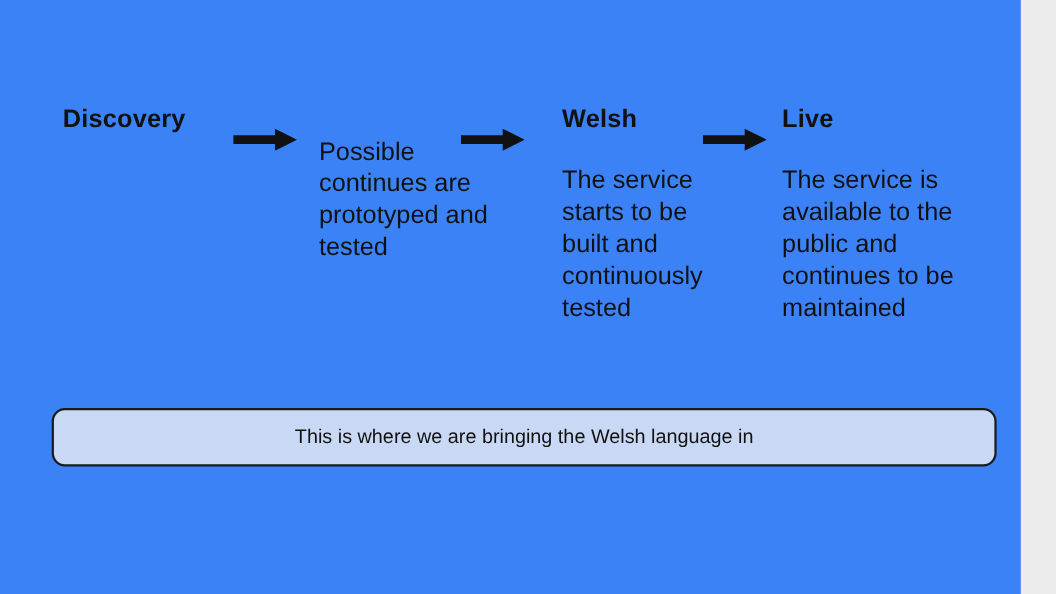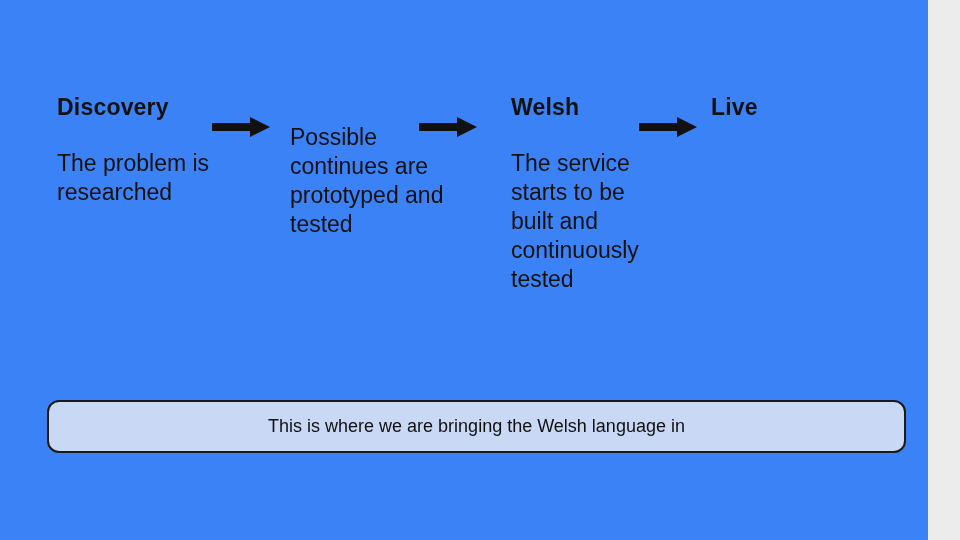--- a/index.html
+++ b/index.html
@@ -56,21 +56,20 @@
     border: 2px solid #1a1a1a;
     border-radius: 12px;
     display: flex;
     align-items: center;
     justify-content: center;
     text-align: center;
     font-size: 18px;
     line-height: 23px;
     white-space: pre-line;
     padding: 0 0;
-    margin-top: 29px;
   }
   .callout-blue {
     left: 47px;
     top: 371px;
     width: 859px;
     height: 53px;
     background: #c9d8f5;
   }
   .callout-yellow {
     left: 479px;
@@ -80,22 +79,20 @@
     background: #fdf0cd;
   }
 </style>
 </head>
 <body>
 
 <div class="slide">
 
   <div class="stage stage-1">
     <div class="stage-title">Discovery</div>
-    <div class="stage-desc">The problem is
-researched</div>
   </div>
 
   <svg class="flow-arrow arrow-1" viewBox="0 0 58 20" width="58" height="20" aria-hidden="true">
     <polygon points="0,6 38,6 38,0 58,10 38,20 38,14 0,14" fill="#111111"></polygon>
   </svg>
 
   <div class="stage stage-2">
     <div class="stage-desc">Possible
 continues are
 prototyped and
@@ -114,20 +111,25 @@
 continuously
 tested</div>
   </div>
 
   <svg class="flow-arrow arrow-3" viewBox="0 0 58 20" width="58" height="20" aria-hidden="true">
     <polygon points="0,6 38,6 38,0 58,10 38,20 38,14 0,14" fill="#111111"></polygon>
   </svg>
 
   <div class="stage stage-4">
     <div class="stage-title">Live</div>
+    <div class="stage-desc">The service is
+available to the
+public and
+continues to be
+maintained</div>
   </div>
 
   <div class="callout callout-blue">
     <span>This is where we are bringing the Welsh language in</span>
   </div>
 
 
 </div>
 
 </body></html>

